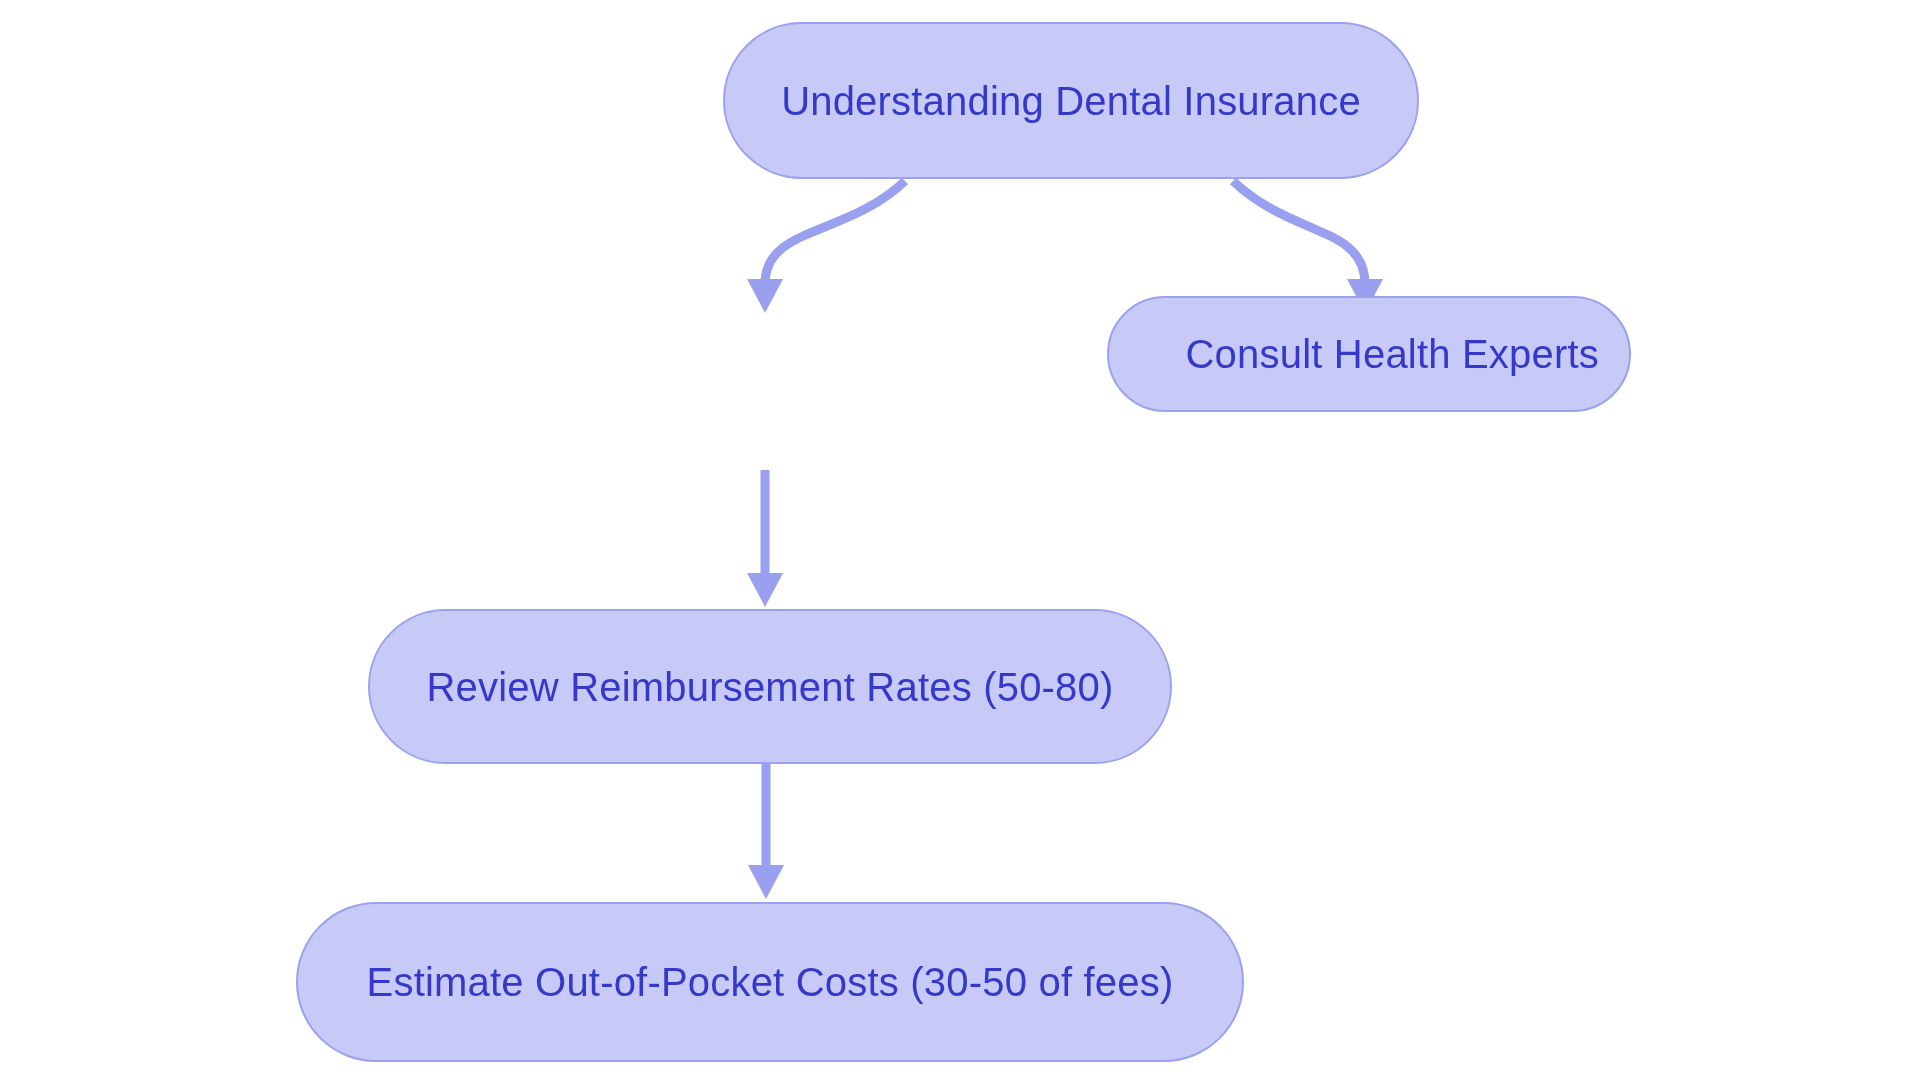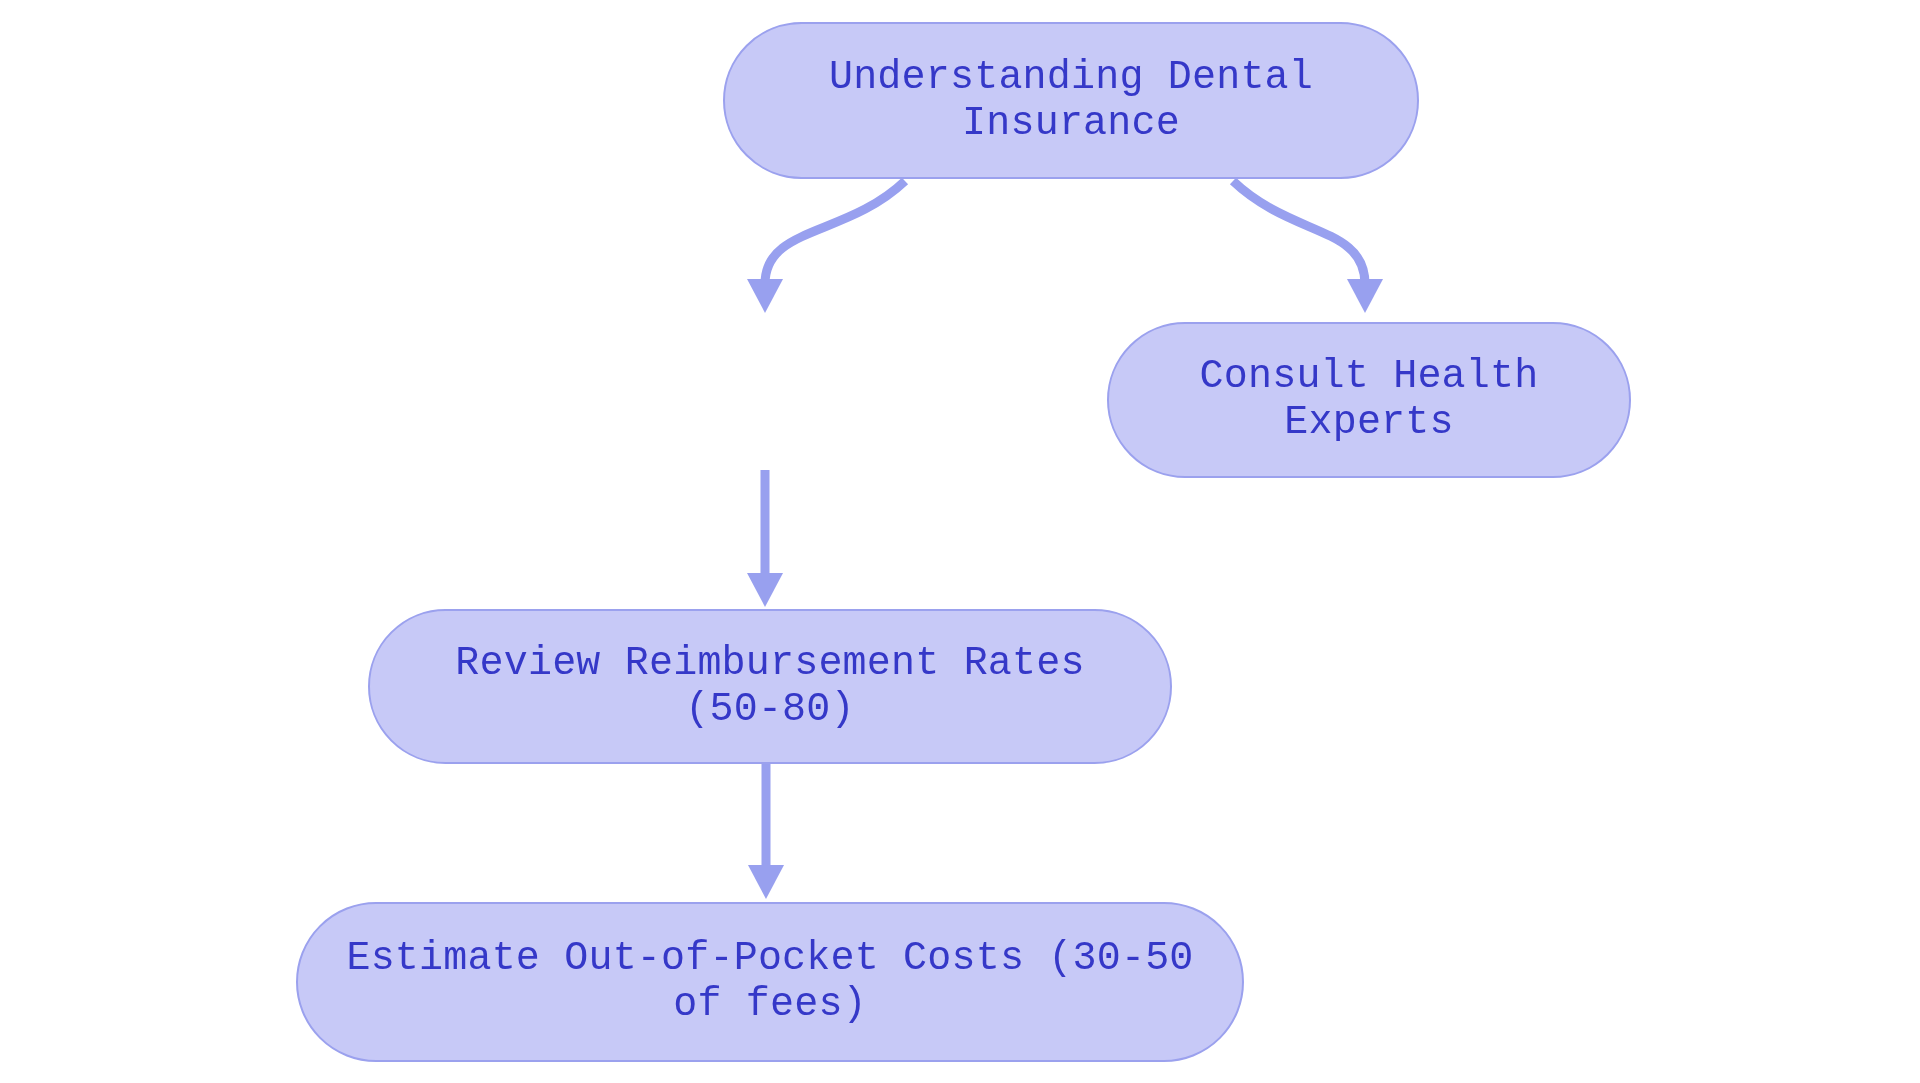--- a/index.html
+++ b/index.html
@@ -33,25 +33,24 @@
     display: flex;
     align-items: center;
     justify-content: center;
     text-align: center;
     color: #3538c8;
     font-size: 40px;
     font-weight: 400;
     letter-spacing: 0.2px;
     line-height: 1.15;
     padding: 0 30px;
-    font-family: Liberation Mono, monospace;
   }
   .node-understanding { left: 723px; top: 22px;  width: 696px; height: 157px; }
   .node-check         { left: 562px; top: 314px; width: 405px; height: 156px; }
-  .node-consult       { left: 1107px; top: 322px; width: 524px; height: 156px; }
+  .node-consult       { left: 1107px; top: 296px; width: 524px; height: 116px; justify-content: flex-end; }
   .node-review        { left: 368px; top: 609px; width: 804px; height: 155px; }
   .node-estimate      { left: 296px; top: 902px; width: 948px; height: 160px; }
 
   .edge-path {
     fill: none;
     stroke: #98a0ef;
     stroke-width: 9;
   }
   .edge-head {
     fill: #98a0ef;

